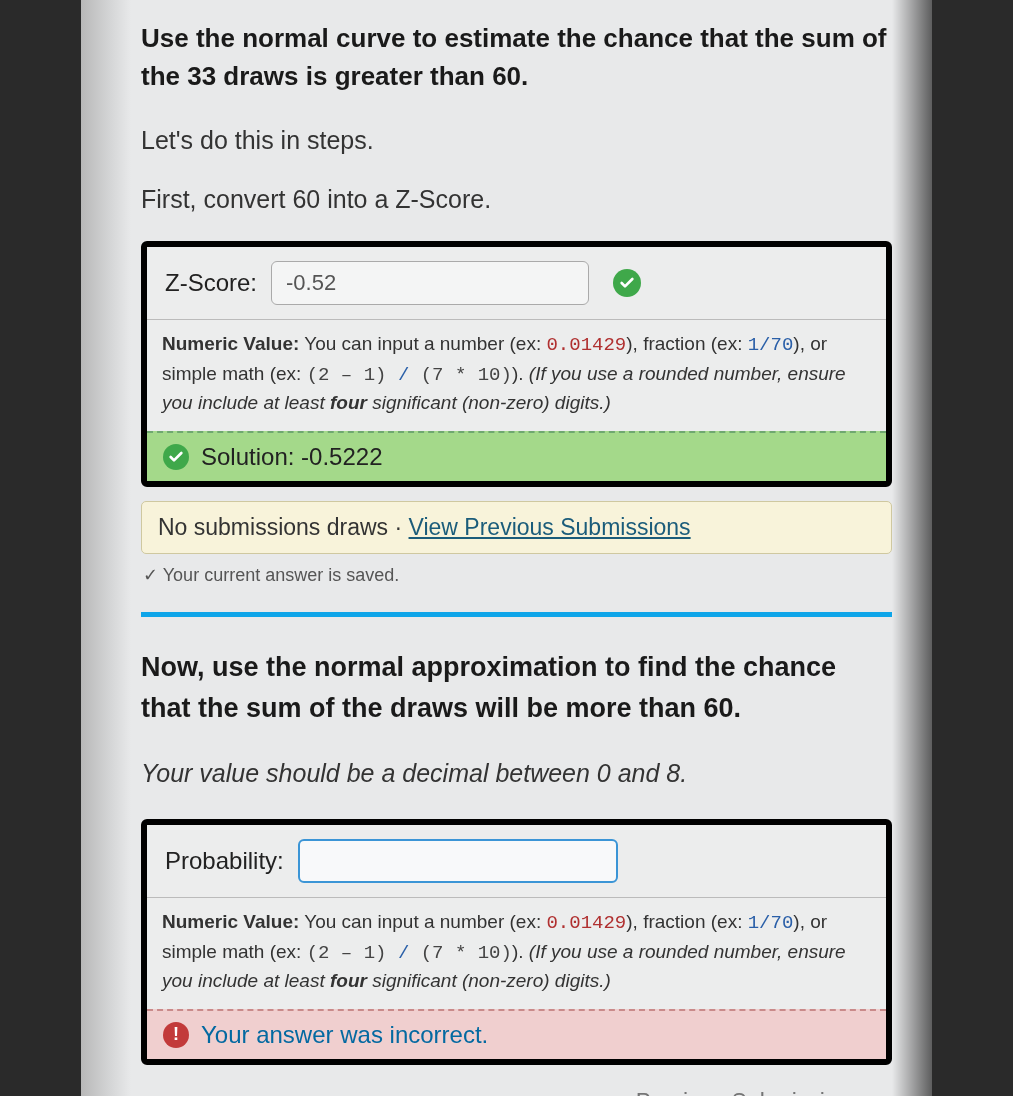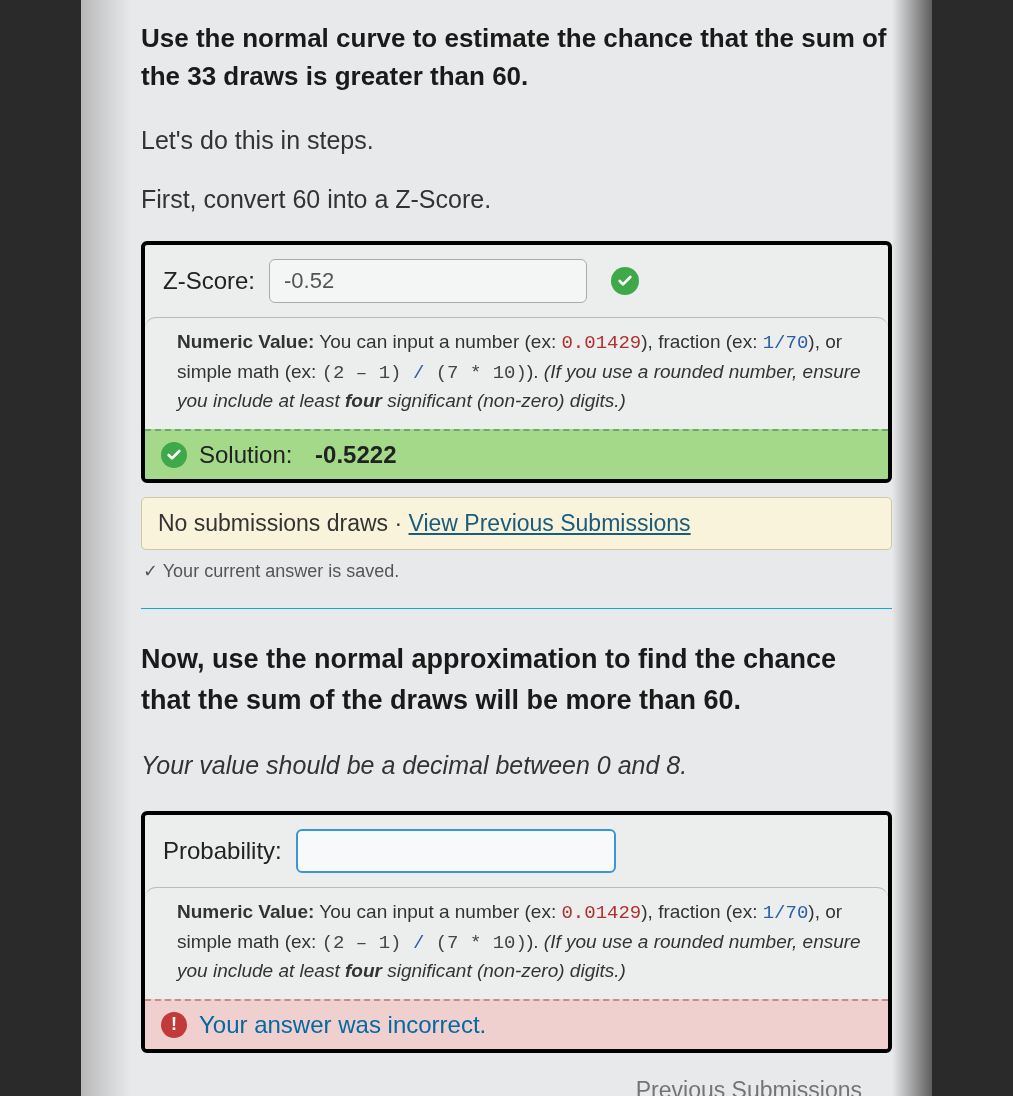--- a/index.html
+++ b/index.html
@@ -49,21 +49,21 @@
     color: #333;
   }
   .body-text-italic {
     font-size: 25px;
     line-height: 1.4;
     margin: 0 0 28px 0;
     color: #333;
     font-style: italic;
   }
   .answer-box {
-    border: 4px solid #000000;
+    border: 6px solid #000000;
     border-radius: 6px;
     background: #eceded;
     margin-bottom: 14px;
     overflow: hidden;
   }
   .answer-row {
     display: flex;
     align-items: center;
     padding: 14px 18px;
     gap: 14px;
@@ -93,42 +93,41 @@
     border-radius: 50%;
     background: #3fa84a;
     display: flex;
     align-items: center;
     justify-content: center;
     margin-left: 10px;
   }
   .check-badge svg { width: 16px; height: 16px; }
   .hint-block {
     border-top: 1px solid #bbb;
-    padding: 10px 16px 14px 32px;
+    padding: 10px 16px 14px 15px;
     font-size: 19px;
     line-height: 1.45;
     color: #333;
-    border-radius: 11px;
   }
   .hint-block .code-red { font-family: "Courier New", monospace; color: #b03030; }
   .hint-block .code-blue { font-family: "Courier New", monospace; color: #2a5fa8; }
   .hint-block .code-dark { font-family: "Courier New", monospace; color: #444; }
   .hint-block .italic { font-style: italic; }
   .hint-block b { font-weight: 700; }
   .solution-row {
     border-top: 2px dashed #6fa86f;
     background: #a4d98a;
     padding: 10px 16px;
     display: flex;
     align-items: center;
     gap: 12px;
   }
   .solution-row .check-badge { width: 26px; height: 26px; margin-left: 0;}
   .solution-text { font-size: 24px; color: #222; }
-  .solution-text b { font-weight: 700; margin-left: 16px; }
+  .solution-text b { font-weight: 400; }
   .incorrect-row {
     border-top: 2px dashed #c98a8a;
     background: #f0cfcf;
     padding: 10px 16px;
     display: flex;
     align-items: center;
     gap: 12px;
   }
   .bang-badge {
     width: 26px;
@@ -154,21 +153,21 @@
   }
   .no-submissions a {
     color: #1b5c7a;
     text-decoration: underline;
     cursor: pointer;
   }
   .saved-line {
     font-size: 18px;
     color: #555;
     padding: 4px 2px 26px 2px;
-    border-bottom: 1px solid #0ea5e9;
+    border-bottom: 5px solid #0ea5e9;
     margin-bottom: 30px;
   }
   .part2-title {
     font-weight: 800;
     font-size: 27px;
     line-height: 1.5;
     color: #1a1a1a;
     margin: 0 0 28px 0;
   }
   .bottom-cut {

